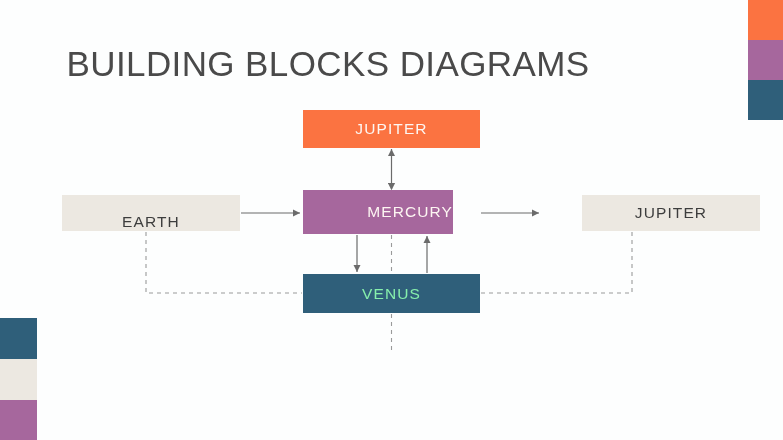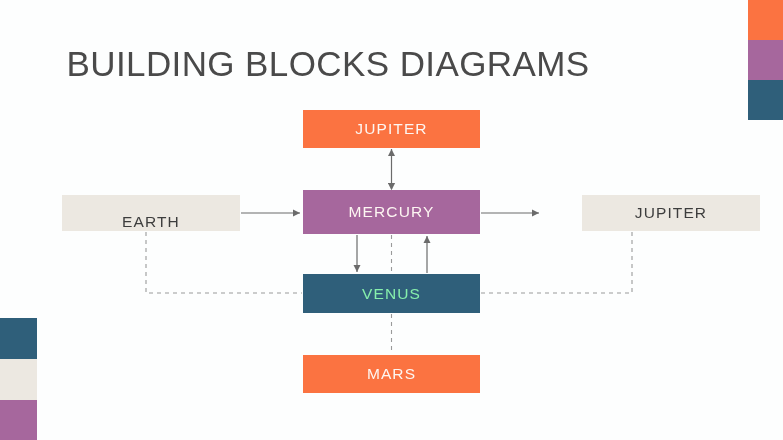--- a/index.html
+++ b/index.html
@@ -53,21 +53,21 @@
   .block {
     position: absolute;
     display: flex;
     align-items: center;
     justify-content: center;
     font-size: 15.5px;
     letter-spacing: 1.1px;
     box-sizing: border-box;
   }
   .block-saturn  { left: 303px; top: 110px; width: 177px; height: 38px; }
-  .block-mercury { left: 303px; top: 190px; width: 177px; height: 44px; }
+  .block-mercury { left: 303px; top: 190px; width: 150px; height: 44px; justify-content: flex-end; }
   .block-venus   { left: 303px; top: 274px; width: 177px; height: 39px; }
   .block-mars    { left: 303px; top: 355px; width: 177px; height: 38px; }
   .block-earth   { left: 62px;  top: 195px; width: 178px; height: 36px; }
   .block-jupiter { left: 542px; top: 195px; width: 178px; height: 36px; }
 
   
   .connectors {
     position: absolute;
     left: 0; top: 0;
     width: 783px; height: 440px;
@@ -123,23 +123,20 @@
   </div>
 
   <div class="block block-mercury" style="background:#a6679d;color:#fdf6f2;">
     <span>MERCURY</span>
   </div>
 
   <div class="block block-venus" style="background:#2f5f7a;color:#86efac;">
     <span>VENUS</span>
   </div>
 
-  <div class="block block-mars" style="background:#fb7341;color:#fdf6f2;">
-    <span>MARS</span>
-  </div>
 
   <div class="block block-earth" style="background:#ece8e1;color:#3d3d3d;align-items:flex-end;">
     <span>EARTH</span>
   </div>
 
   <div class="block block-jupiter" style="background:#ece8e1;color:#3d3d3d;margin-left:40px;">
     <span>JUPITER</span>
   </div>
 
 </div>

